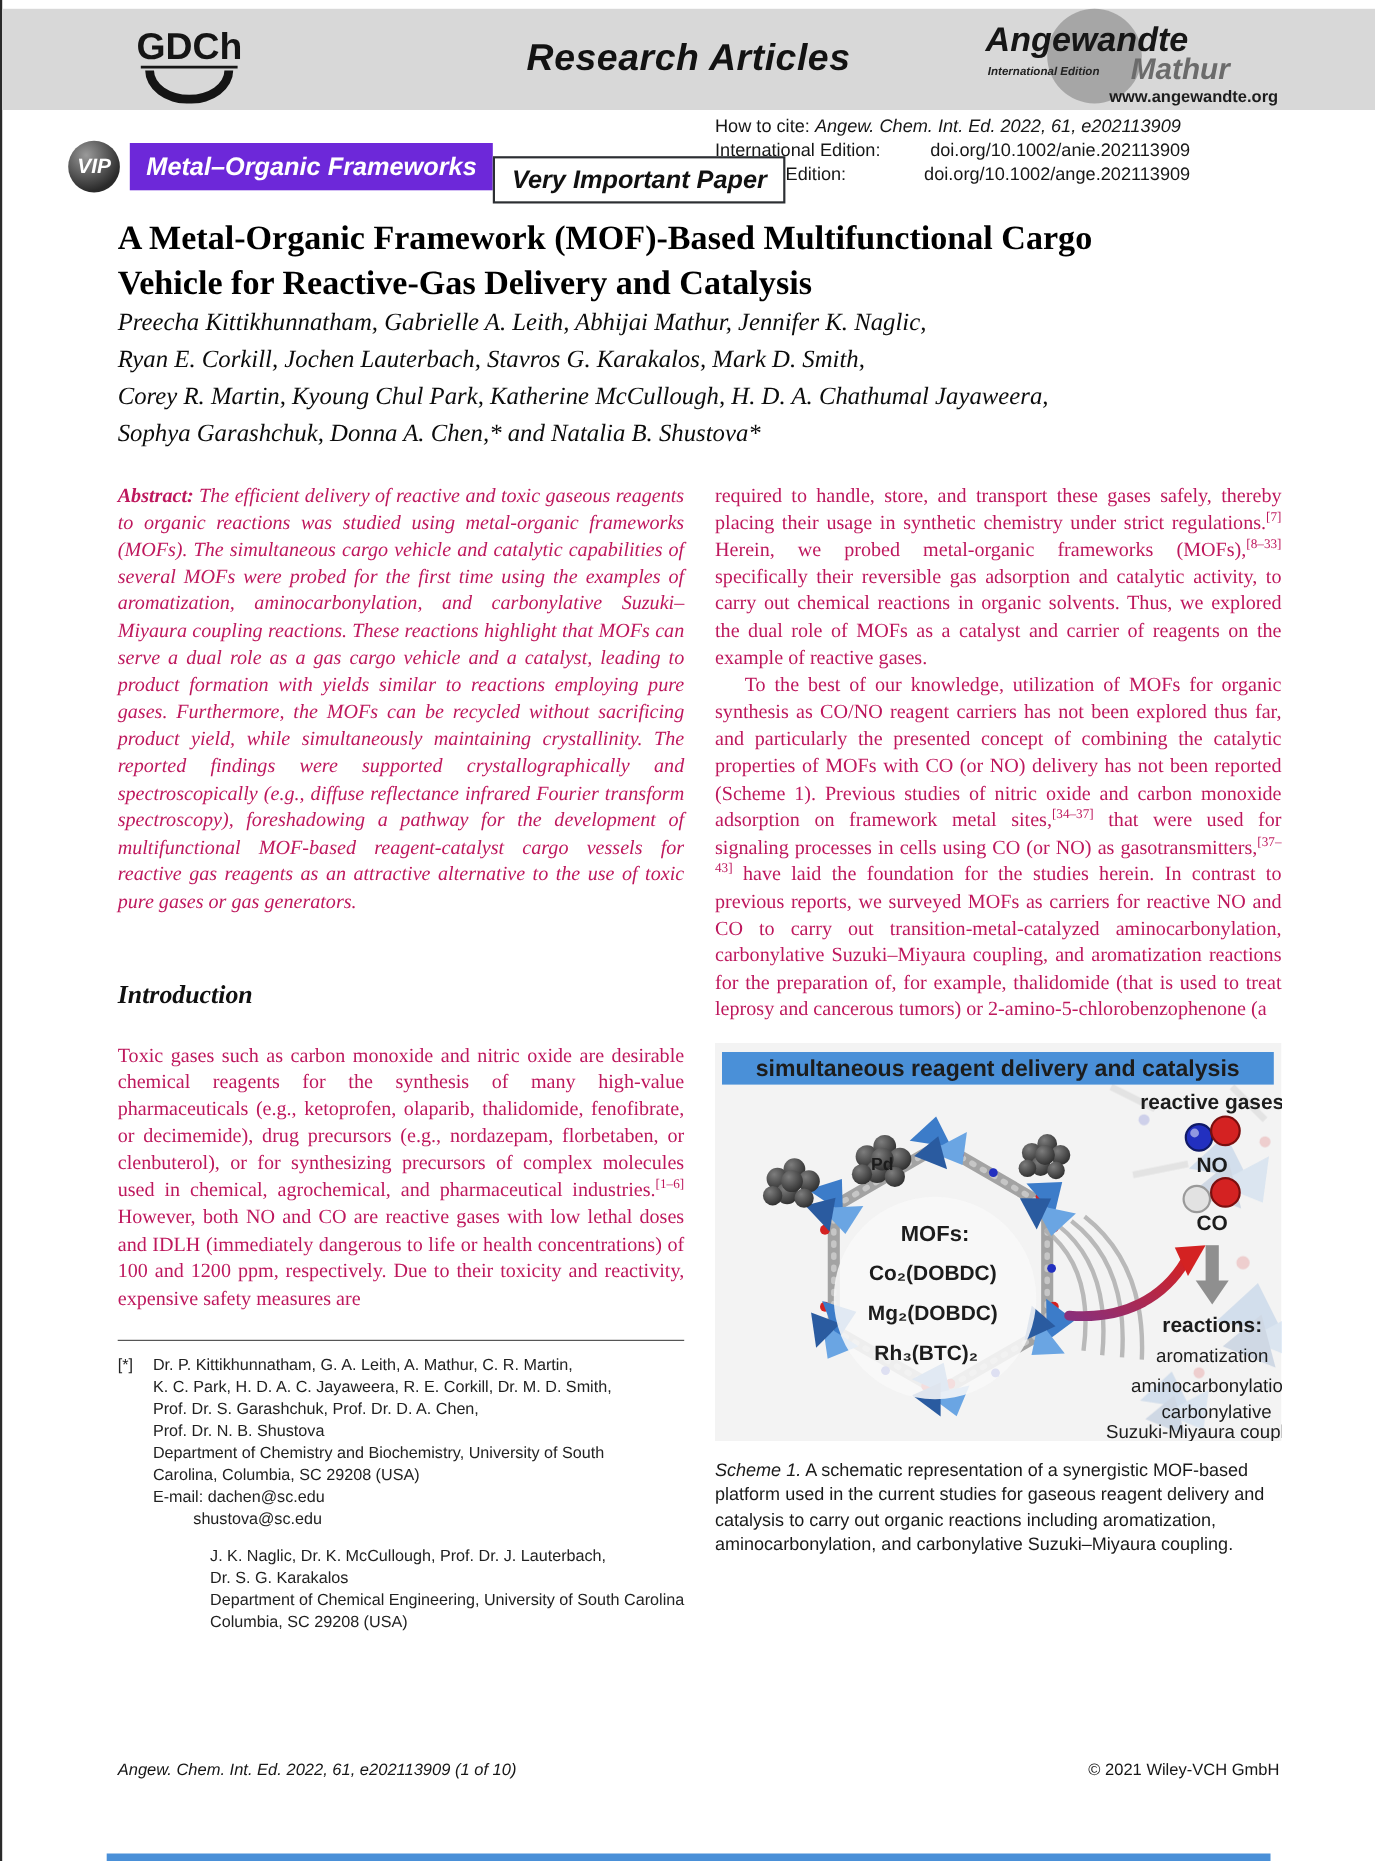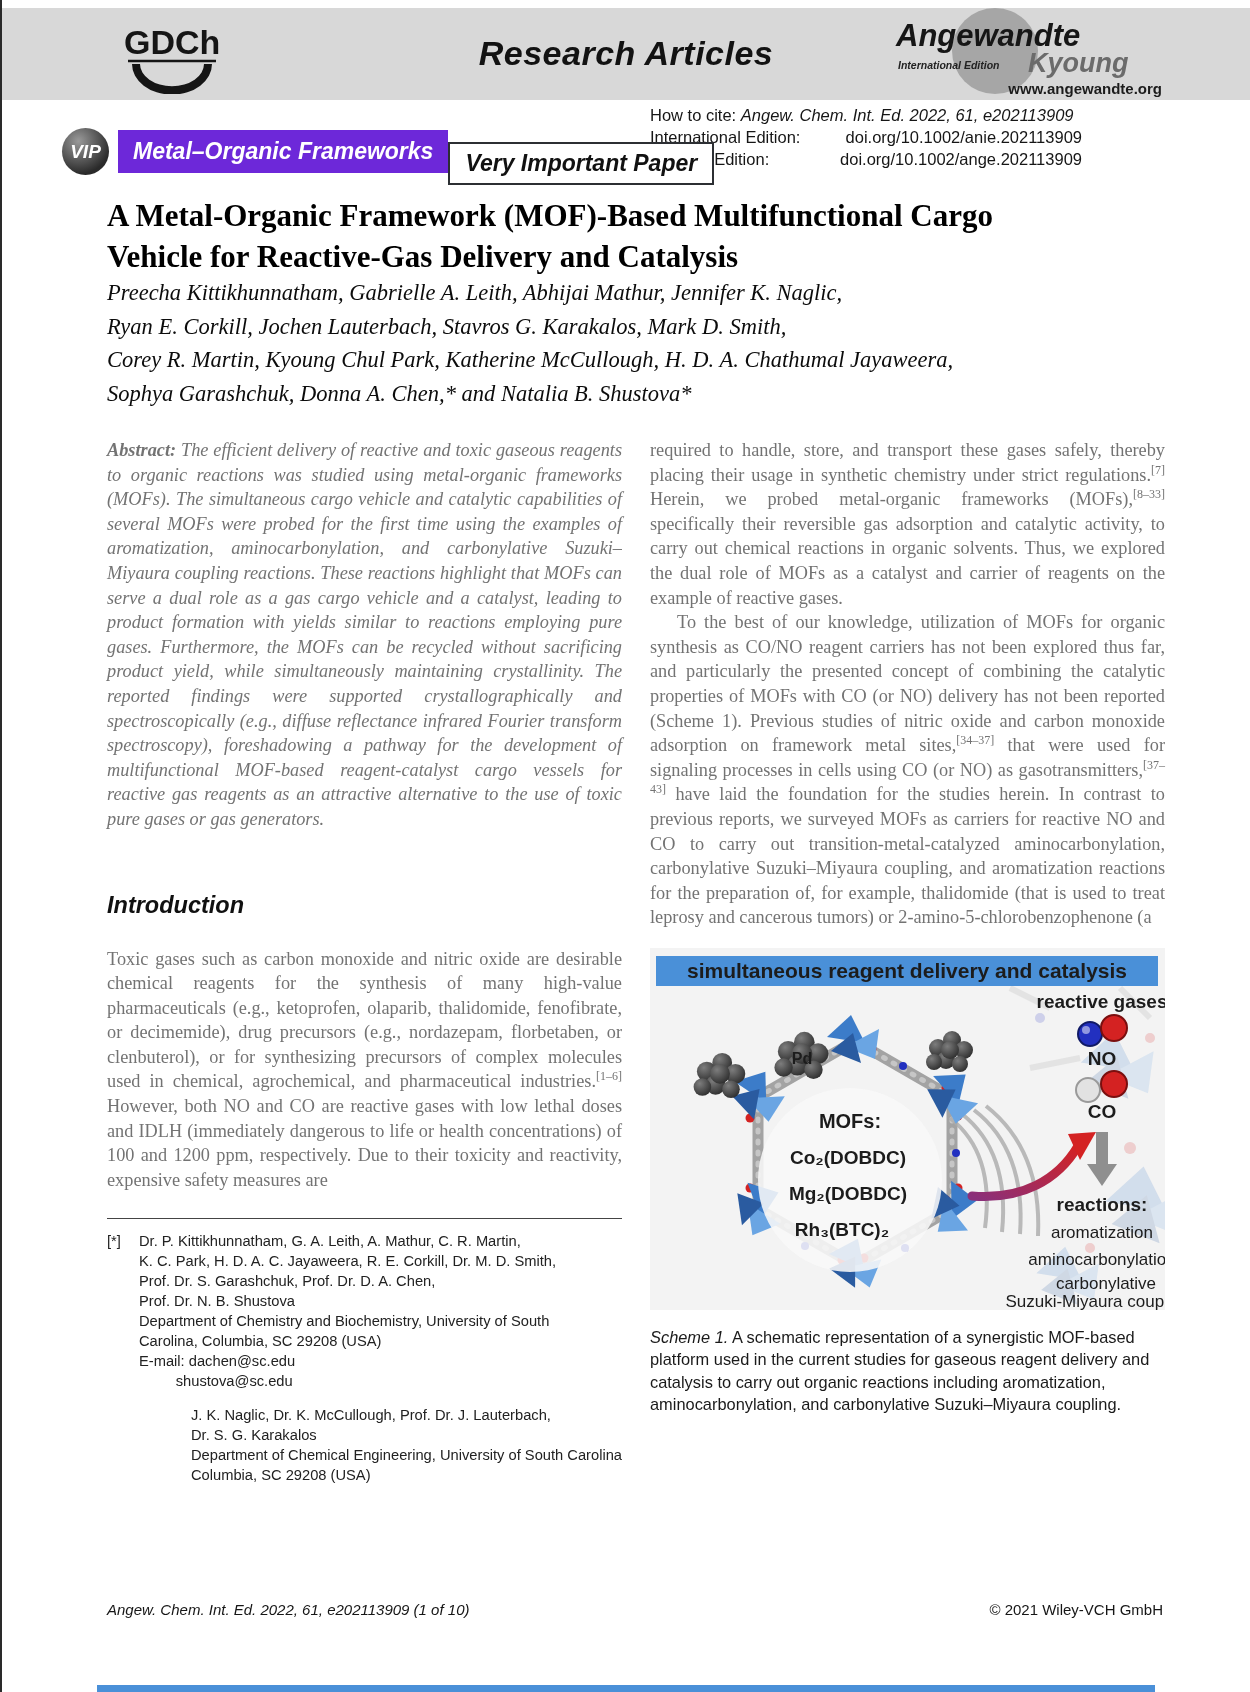--- a/index.html
+++ b/index.html
@@ -41,25 +41,25 @@
 
   
   .title{position:absolute;left:105px;top:174px;width:970px;font-weight:bold;
         font-size:31px;line-height:41px;color:#000;}
   .authors{position:absolute;left:105px;top:276px;width:1010px;font-style:italic;
         font-size:22.5px;line-height:33.5px;color:#0c0c0c;}
 
   
   .cols{position:absolute;left:105px;top:438px;width:1058px;display:flex;gap:28px;}
   .col{width:515px;flex:0 0 515px;}
-  .body-text{font-size:18.3px;line-height:24.6px;text-align:justify;margin:0;color:#737373;}
+  .body-text{font-size:18.3px;line-height:24.6px;text-align:justify;margin:0;color:#be185d;}
   .abstract{font-style:italic;margin:0 0 60px 0;}
   .abstract b{font-weight:bold;}
   sup{font-size:12px;line-height:0;}
-  .intro-head{font-family:Liberation Sans, sans-serif;font-weight:bold;font-style:italic;
+  .intro-head{font-family:Liberation Serif, serif;font-weight:bold;font-style:italic;
         font-size:23.5px;margin:0 0 28px 0;color:#101010;}
   .indent{text-indent:27px;margin-top:0;}
   .rp1{margin-bottom:0;}
 
   
   .footnotes{margin-top:26px;border-top:1.5px solid #444;padding-top:12px;
         font-family:"Liberation Sans",sans-serif;font-size:14.7px;line-height:20px;color:#222;}
   .fn-row{display:flex;gap:10px;margin-bottom:14px;}
   .fn-marker{flex:0 0 22px;}
   .fn-row.second{margin-left:32px;justify-content:flex-end;}
@@ -87,21 +87,21 @@
     <svg class="gdch" viewBox="0 0 120 74">
       <text x="10" y="34" font-family="Liberation Sans, sans-serif" font-size="34" font-weight="bold" fill="#151515">GDCh</text>
       <path d="M18 44 A 34 26 0 0 0 98 44 L 90 44 A 26 18 0 0 1 26 44 Z" fill="#151515"></path>
       <line x1="14" y1="41" x2="102" y2="41" stroke="#151515" stroke-width="2.5"></line>
     </svg>
     <div class="section-title">Research Articles</div>
     <div class="angew">
       <div class="angew-circle"></div>
       <div class="angew-name">Angewandte</div>
       <div class="angew-edition">International Edition</div>
-      <div class="angew-chemie">Kyoung</div>
+      <div class="angew-chemie">Mathur</div>
       <div class="angew-url">www.angewandte.org</div>
     </div>
   </div>
 
   <div class="cite">
     <div>
       <span>How to cite:</span>
       <i>Angew. Chem. Int. Ed. 2022, 61, e202113909</i>
     </div>
     <div class="cite-row">

